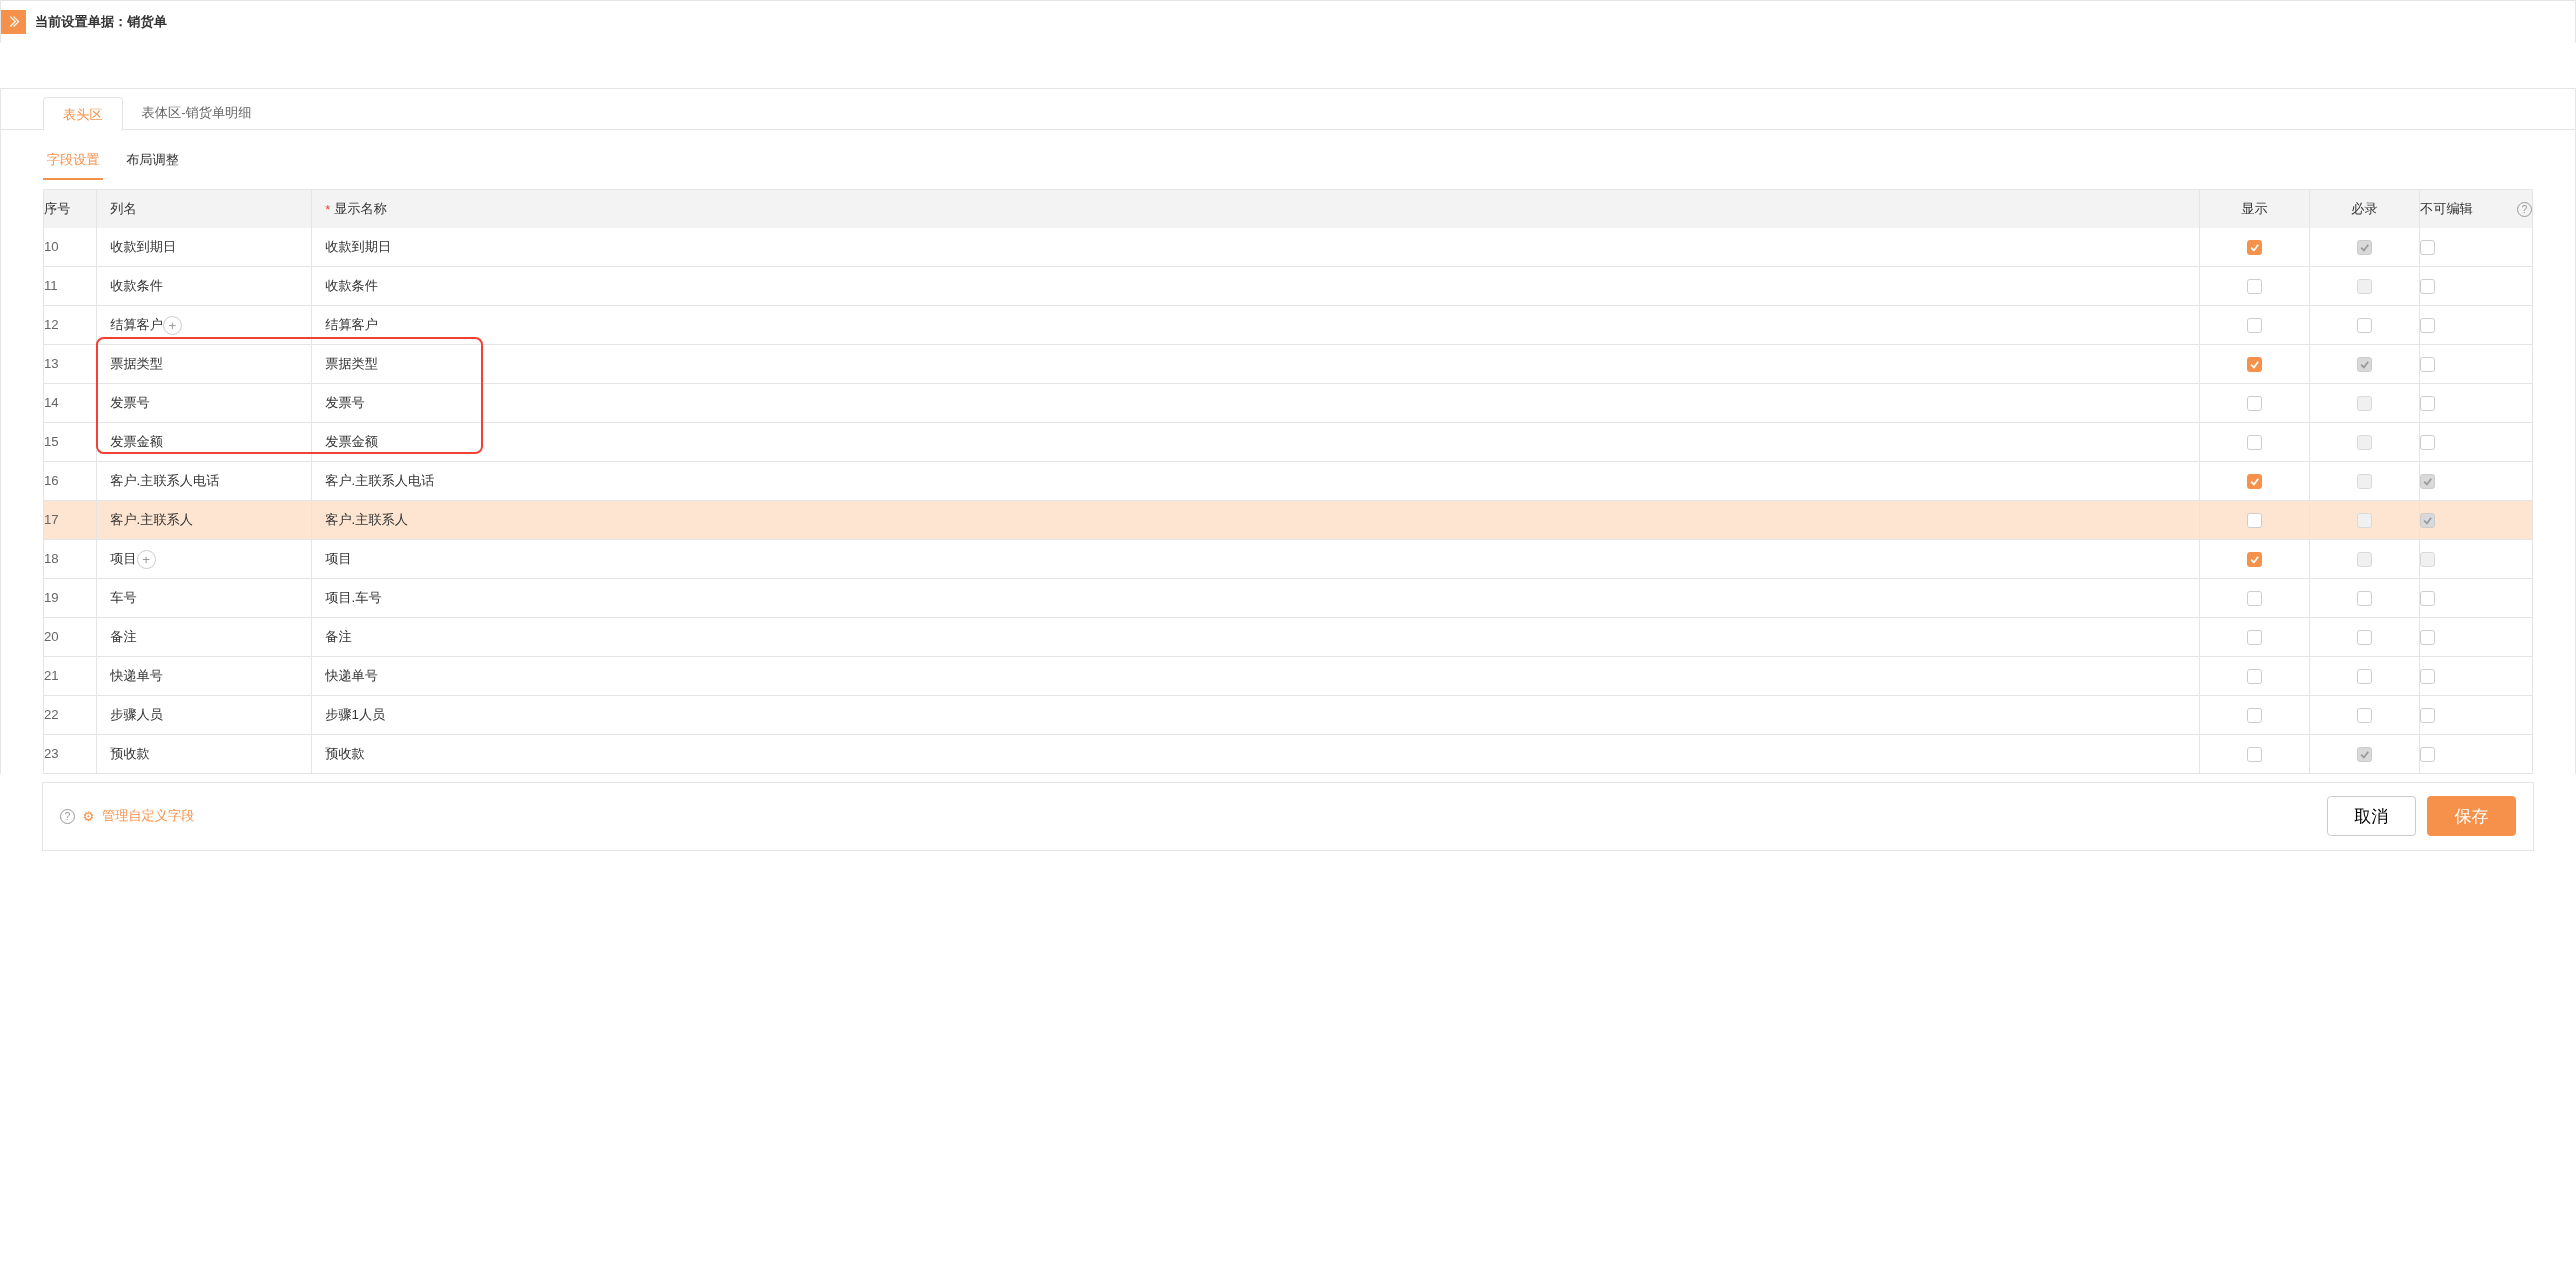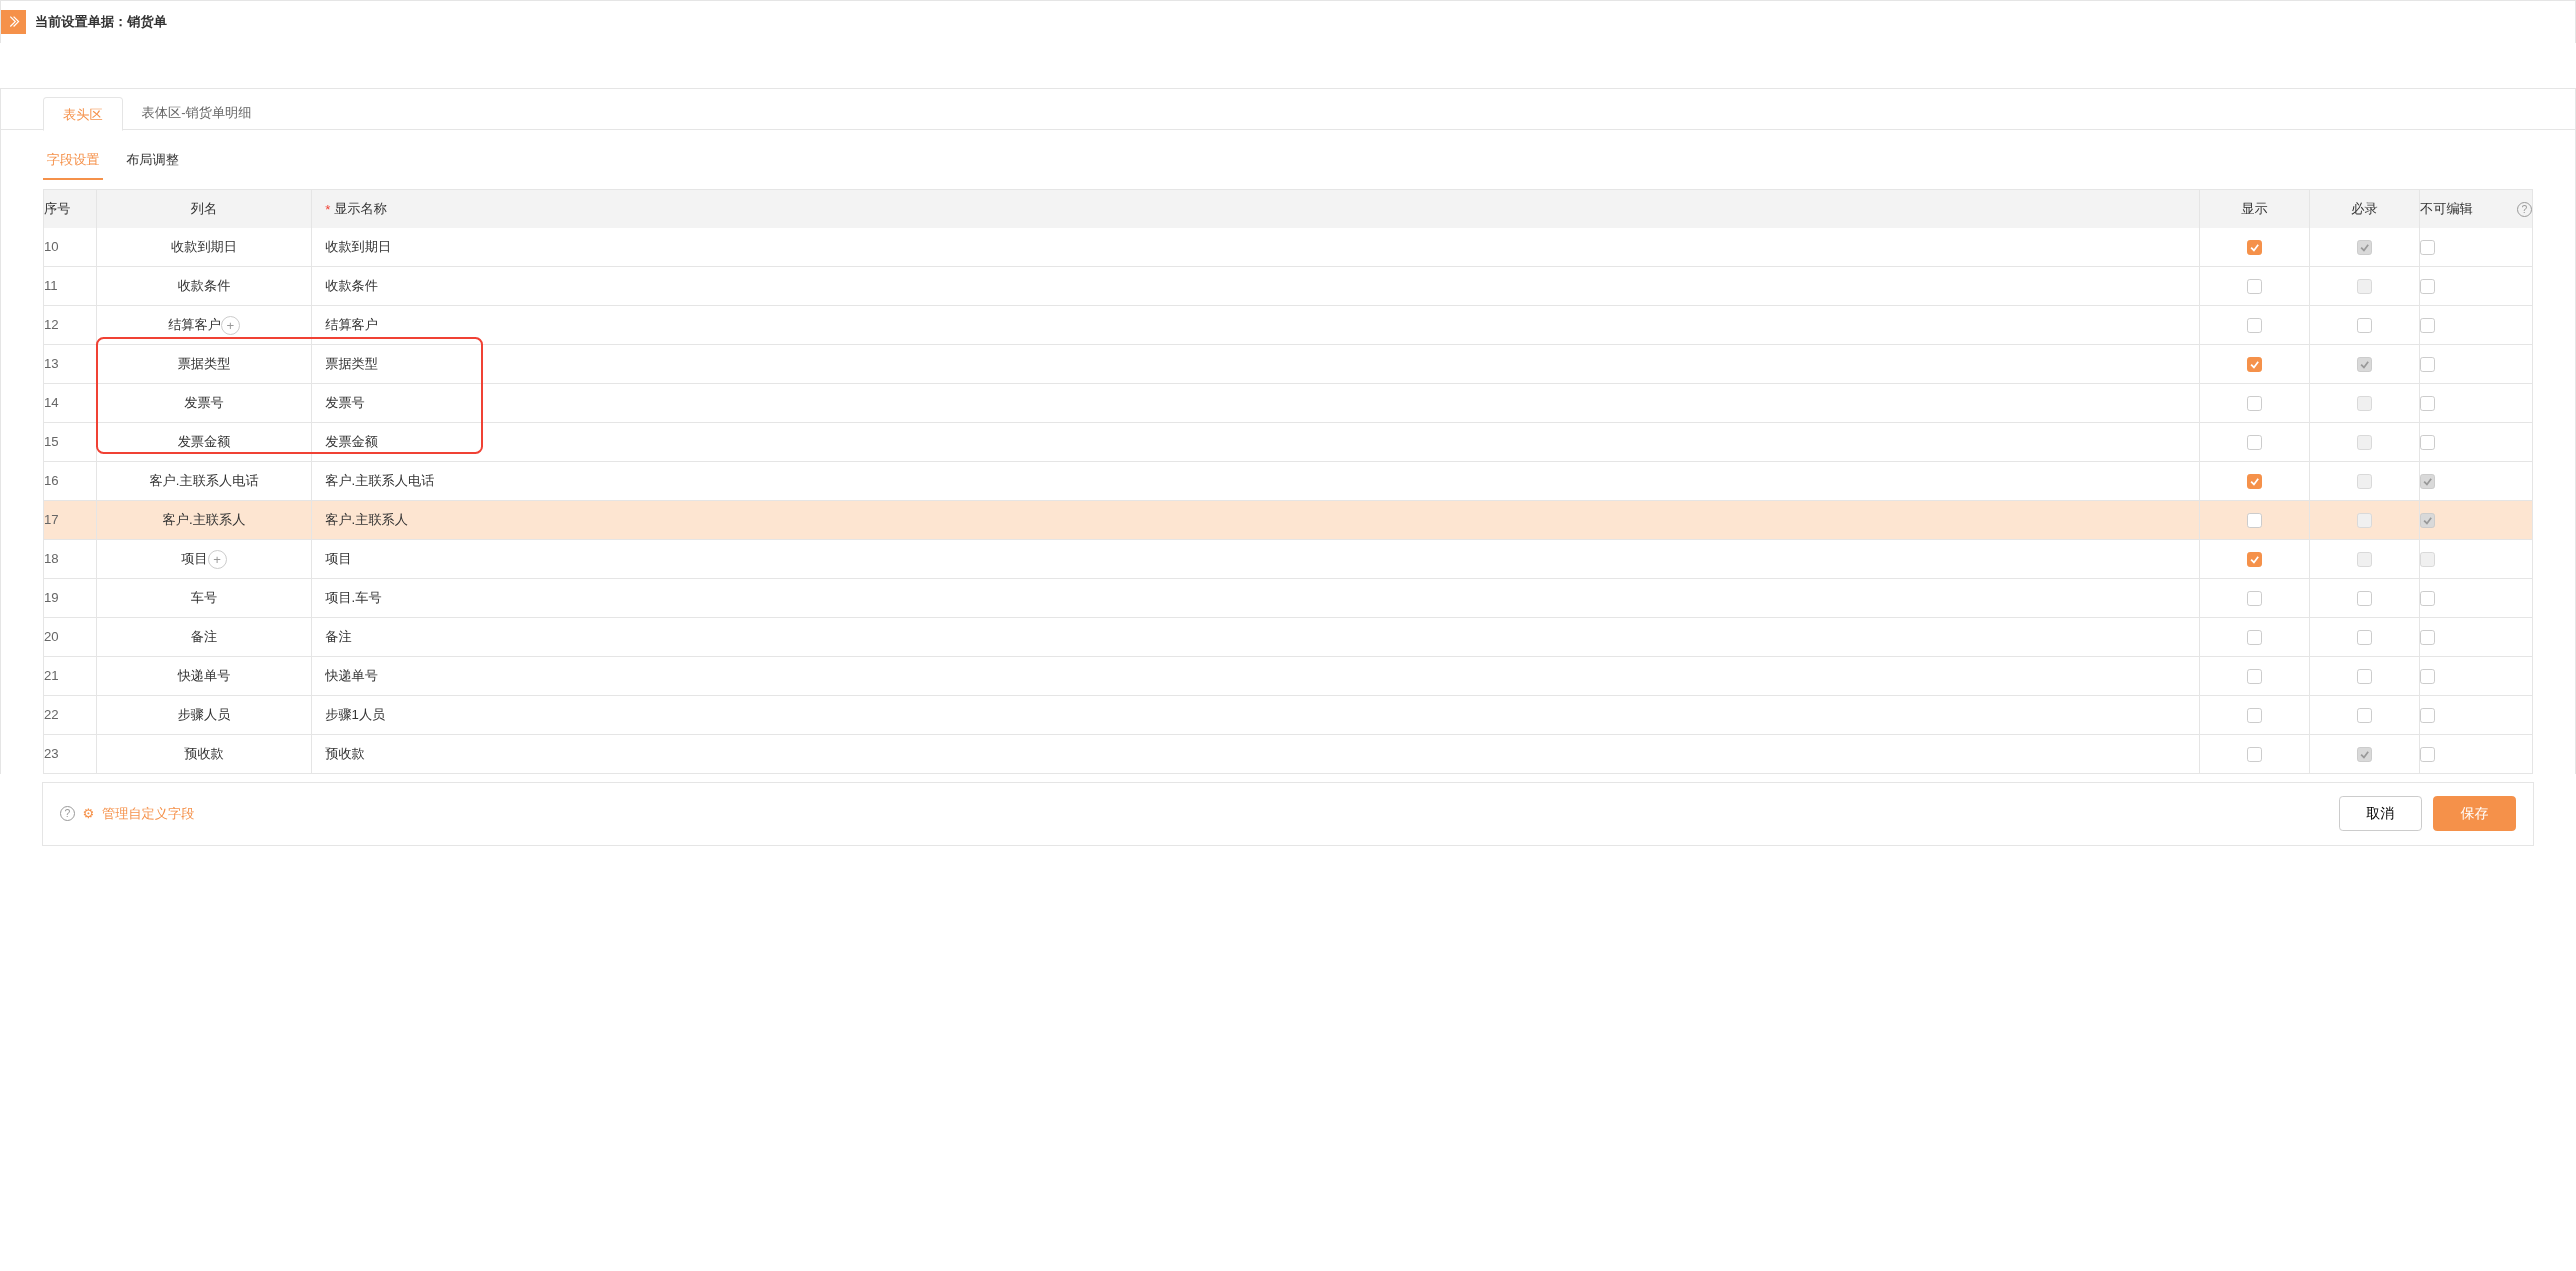--- a/index.html
+++ b/index.html
@@ -21,21 +21,21 @@
 
 .table-wrap { position: relative; }
 .table-header, .table-row { display: flex; align-items: center; min-height: 38px; }
 .table-header { background: #f3f3f3; border: 0.9px solid #e5e5e5; border-bottom: none; font-weight: 500; color: #333; }
 .table-body { border-left: 0.9px solid #e5e5e5; border-right: 0.9px solid #e5e5e5; }
 .table-row { border-bottom: 0.9px solid #e5e5e5; }
 .table-row.highlighted { background: #fde5d1; }
 
 .col-seq { width: 53px; flex-shrink: 0; text-align: left; color: #666; border-right: 0.9px solid #e5e5e5; height: 38px; line-height: 38px; }
 .table-header .col-seq { color: #333; }
-.col-name { width: 215px; flex-shrink: 0; padding-left: 13.2px; border-right: 0.9px solid #e5e5e5; height: 38px; display: flex; align-items: center; justify-content: center; padding-right: 13.2px; }
+.col-name { width: 215px; flex-shrink: 0; padding-left: 13.2px; border-right: 0.9px solid #e5e5e5; height: 38px; display: flex; align-items: center; justify-content: flex-start; padding-right: 13.2px; }
 .table-header .col-name { color: #333; }
 .col-display-name { flex: 1; padding-left: 13.2px; display: flex; align-items: center; }
 .table-header .col-display-name .req-star { color: #f04134; margin-right: 3.8px; }
 .col-check { width: 110px; flex-shrink: 0; text-align: center; border-left: 0.9px solid #e5e5e5; height: 38px; display: flex; align-items: center; justify-content: center; }
 .table-header .col-check { color: #333; }
 .col-check.last { width: 113px; display: flex; align-items: center; justify-content: space-between; gap: 2px; }
 
 .plus-btn { width: 19px; height: 19px; border: 0.9px solid #ccc; border-radius: 50%; display: flex; align-items: center; justify-content: center; color: #999; cursor: pointer; font-size: 13.2px; line-height: 1; }
 
 .chk { width: 15px; height: 15px; border: 0.9px solid #ccc; border-radius: 2.8px; background: #fff; cursor: pointer; display: inline-flex; align-items: center; justify-content: center; }
@@ -48,21 +48,21 @@
 
 .help-icon { width: 15px; height: 15px; border: 0.9px solid #999; border-radius: 50%; display: inline-flex; align-items: center; justify-content: center; font-size: 10.4px; color: #999; }
 
 .highlight-box { position: absolute; border: 2.8px solid #f04134; border-radius: 7.6px; pointer-events: none; }
 
 .footer { border: 0.9px solid #e5e5e5; margin: 7.6px 42px 0; padding: 13.2px 17px; display: flex; align-items: center; justify-content: space-between; }
 .footer-left { display: flex; align-items: center; gap: 7.6px; }
 .gear-icon { color: #f5914a; font-size: 13.2px; }
 .footer-link { color: #f5914a; cursor: pointer; }
 .footer-right { display: flex; gap: 11.3px; }
-.btn { padding: 7.6px 26.5px; border-radius: 3.8px; cursor: pointer; font-size: 14px; border: 0.9px solid #ccc; background: #fff; }
+.btn { padding: 7.6px 26.5px; border-radius: 3.8px; cursor: pointer; font-size: 17px; border: 0.9px solid #ccc; background: #fff; }
 .btn.primary { background: #f5914a; border-color: #f5914a; color: #fff; }
 </style>
 </head>
 <body>
 
 <div class="top-bar">
   <div class="expand-toggle">
     <svg viewBox="0 0 16 16">
         <path d="M4 2 L10 8 L4 14 M8 2 L14 8 L8 14" stroke="#fff" stroke-width="1.5" fill="none"></path>
       </svg>

